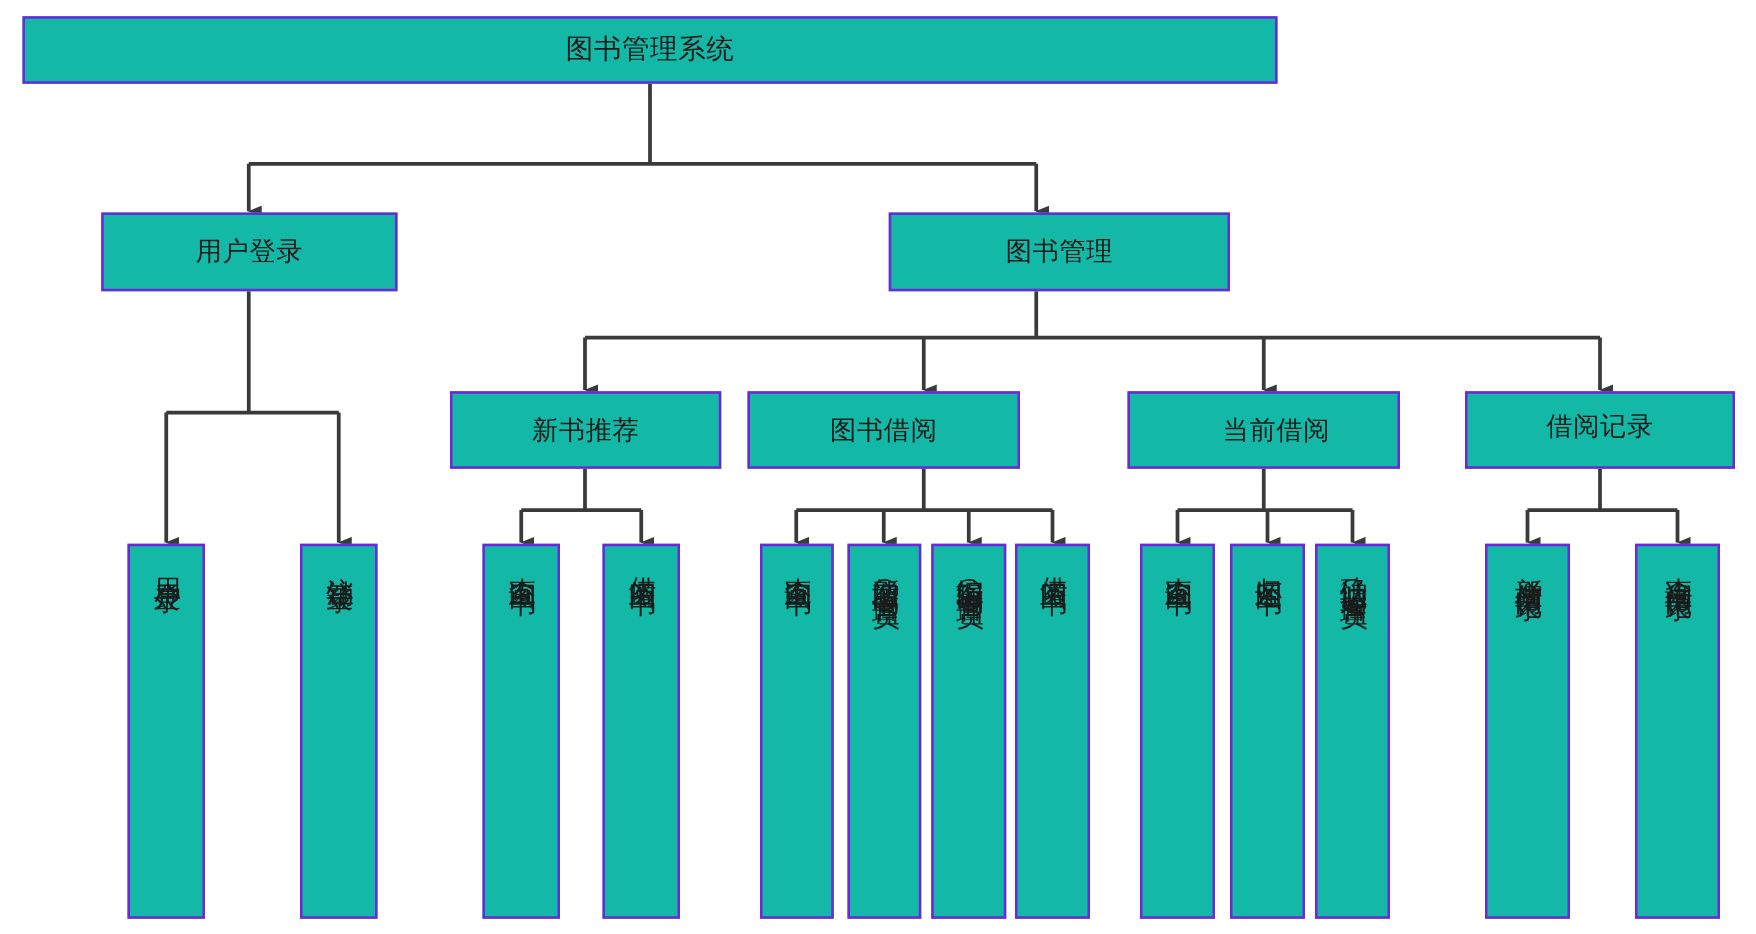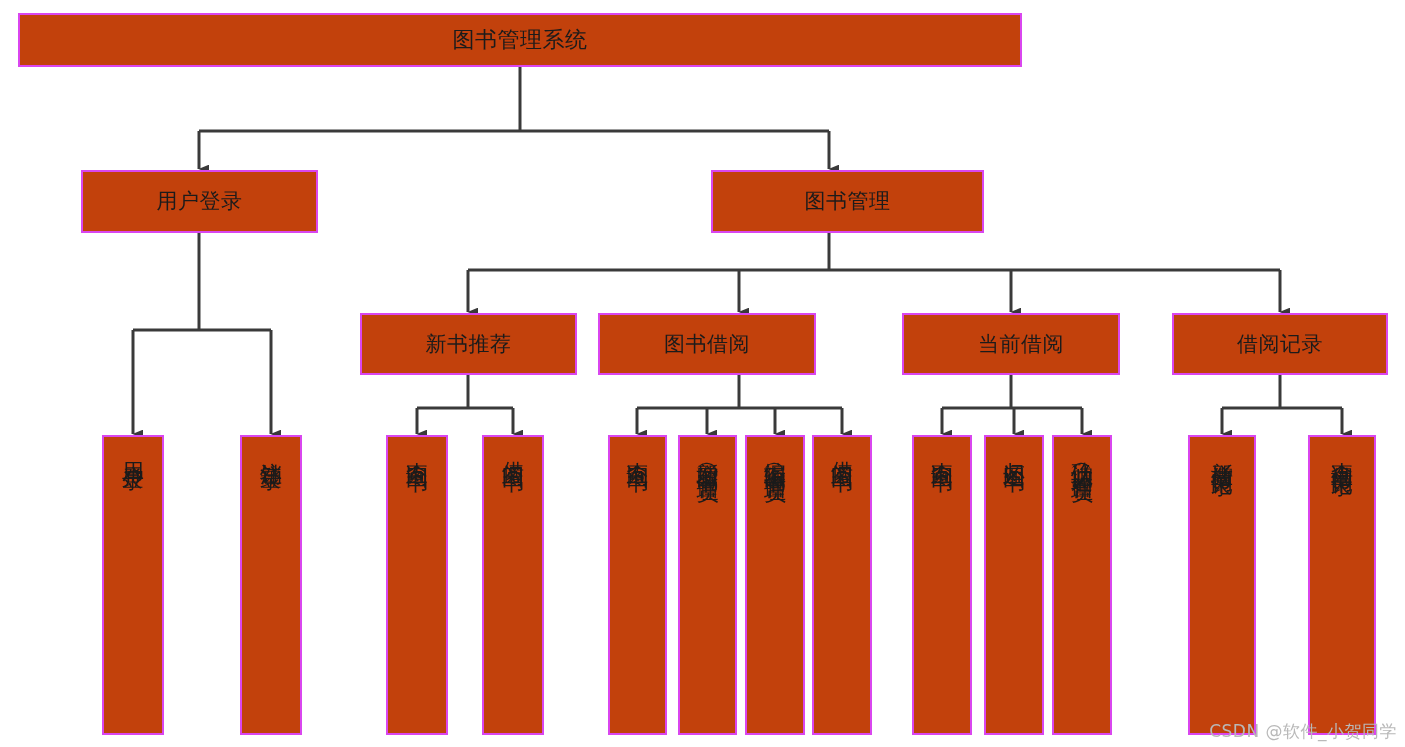--- a/index.html
+++ b/index.html
@@ -22,22 +22,22 @@
     position: absolute;
     left: 0;
     top: 0;
     width: 1405px;
     height: 747px;
     pointer-events: none;
   }
   .node {
     position: absolute;
     box-sizing: border-box;
-    background: #c2410c;
-    border: 2px solid #d946ef;
+    background: #14b8a6;
+    border: 2px solid #6d28d9;
     display: flex;
     align-items: center;
     justify-content: center;
     color: #1b1b1b;
     z-index: 2;
   }
   .node-label {
     display: block;
     text-align: center;
     line-height: 1.18;
@@ -132,21 +132,21 @@
       </div>
       <div class="node horizontal" style="left: 360px; top: 313px; width: 217px; height: 62px; justify-content: center;">
         <span class="node-label">新书推荐</span>
       </div>
       <div class="node horizontal" style="left: 598px; top: 313px; width: 218px; height: 62px;">
         <span class="node-label">图书借阅</span>
       </div>
       <div class="node horizontal" style="left: 902px; top: 313px; width: 218px; height: 62px; padding-left: 20px;">
         <span class="node-label">当前借阅</span>
       </div>
-      <div class="node horizontal" style="left: 1172px; top: 313px; width: 216px; height: 62px;">
+      <div class="node horizontal" style="left: 1172px; top: 313px; width: 216px; height: 62px; font-family: Liberation Mono, monospace;">
         <span class="node-label">借阅记录</span>
       </div>
       <div class="node vertical" style="left: 102px; top: 435px; width: 62px; height: 300px;">
         <span class="node-label">用户登录</span>
       </div>
       <div class="node vertical" style="left: 240px; top: 435px; width: 62px; height: 300px;">
         <span class="node-label">注销登录</span>
       </div>
       <div class="node vertical" style="left: 386px; top: 435px; width: 62px; height: 300px;">
         <span class="node-label">查询图书</span>
@@ -176,15 +176,14 @@
         <span class="node-label">确认归还（管理员）</span>
       </div>
       <div class="node vertical" style="left: 1188px; top: 435px; width: 68px; height: 300px;">
         <span class="node-label">新增借阅记录</span>
       </div>
       <div class="node vertical" style="left: 1308px; top: 435px; width: 68px; height: 300px;">
         <span class="node-label">查询借阅记录</span>
       </div>
     </div>
 
-  <div id="watermark">CSDN @软件_小贺同学</div>
 
 </div>
 
 </body></html>

